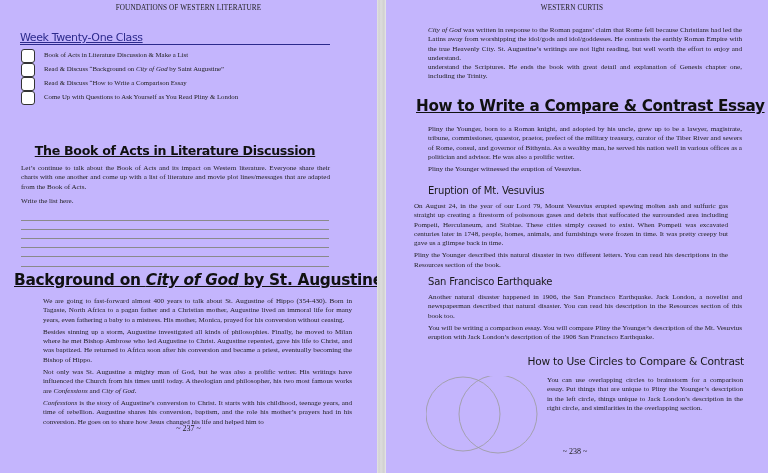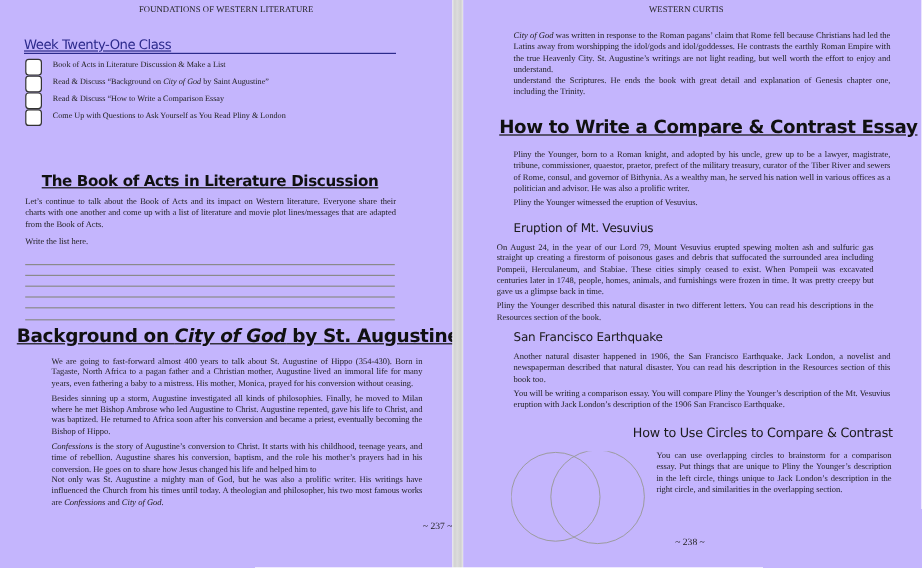--- a/index.html
+++ b/index.html
@@ -60,25 +60,25 @@
   <div class="write-line" style="top:238px;"></div>
   <div class="write-line" style="top:247px;"></div>
   <div class="write-line" style="top:256px;"></div>
   <div class="write-line" style="top:266px;"></div>
 
   <div class="h-big" style="position:absolute; left:14px; top:271px; width:322px; font-size:15.4px; white-space:nowrap;"><span>Background on </span><i>City of God</i><span> by St. Augustine</span></div>
 
   <div style="position:absolute; left:6px; top:297px; width:309px;margin-left:37px;">
     <p class="body-text" style="margin-bottom:3px;">We are going to fast-forward almost 400 years to talk about St. Augustine of Hippo (354-430). Born in Tagaste, North Africa to a pagan father and a Christian mother, Augustine lived an immoral life for many years, even fathering a baby to a mistress. His mother, Monica, prayed for his conversion without ceasing.</p>
     <p class="body-text" style="margin-bottom:3px;">Besides sinning up a storm, Augustine investigated all kinds of philosophies. Finally, he moved to Milan where he met Bishop Ambrose who led Augustine to Christ. Augustine repented, gave his life to Christ, and was baptized. He returned to Africa soon after his conversion and became a priest, eventually becoming the Bishop of Hippo.</p>
+    <p class="body-text" style="margin-bottom:3px;"><span>Not only was St. Augustine a mighty man of God, but he was also a prolific writer. His writings have influenced the Church from his times until today. A theologian and philosopher, his two most famous works are </span><i>Confessions</i><span> and </span><i>City of God</i><span>.</span></p>
     <p class="body-text"><i>Confessions</i><span> is the story of Augustine’s conversion to Christ. It starts with his childhood, teenage years, and time of rebellion. Augustine shares his conversion, baptism, and the role his mother’s prayers had in his conversion. He goes on to share how Jesus changed his life and helped him to</span></p>
-    <p class="body-text" style="margin-bottom:3px;"><span>Not only was St. Augustine a mighty man of God, but he was also a prolific writer. His writings have influenced the Church from his times until today. A theologian and philosopher, his two most famous works are </span><i>Confessions</i><span> and </span><i>City of God</i><span>.</span></p>
   </div>
 
-  <div class="page-num" style="top:434px;text-align:right;">~ 237 ~</div>
+  <div class="page-num" style="top:424px;">~ 237 ~</div>
 </div>
 
 <div class="gutter"></div>
 
 <div class="page" id="page-right">
   <div class="running-head" style="left:-5px;">WESTERN CURTIS</div>
 
   <div style="position:absolute; left:42px; top:26px; width:314px;">
     <p class="body-text"><i>City of God</i><span> was written in response to the Roman pagans’ claim that Rome fell because Christians had led the Latins away from worshipping the idol/gods and idol/goddesses. He contrasts the earthly Roman Empire with the true Heavenly City. St. Augustine’s writings are not light reading, but well worth the effort to enjoy and understand.</span></p>
     <p class="body-text" style="margin-bottom:3px;">understand the Scriptures. He ends the book with great detail and explanation of Genesis chapter one, including the Trinity.</p>

